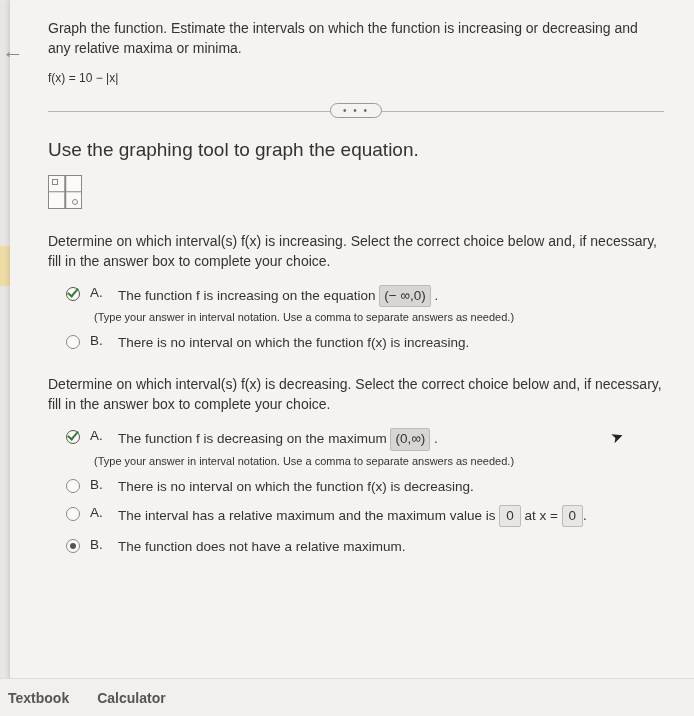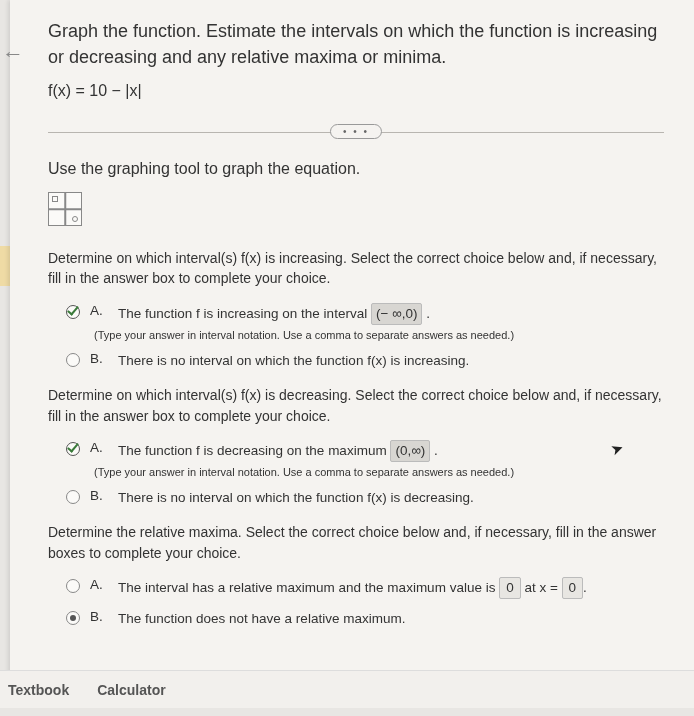--- a/index.html
+++ b/index.html
@@ -23,27 +23,27 @@
   }
   .back-arrow {
     position: absolute;
     left: -8px;
     top: 38px;
     font-size: 22px;
     color: #888;
     font-weight: bold;
   }
   .instruction {
-    font-size: 18px;
+    font-size: 14px;
     line-height: 1.45;
     margin-bottom: 12px;
   }
   .equation {
-    font-size: 16px;
-    margin-bottom: 22px;
+    font-size: 12px;
+    margin-bottom: 16px;
   }
   .divider-wrap {
     position: relative;
     height: 20px;
     margin-bottom: 18px;
   }
   .divider-line {
     border-top: 1px solid #b8b5b0;
     position: absolute;
     top: 10px;
@@ -56,21 +56,21 @@
     transform: translateX(-50%);
     background: #f5f3f0;
     border: 1px solid #999;
     border-radius: 10px;
     padding: 1px 12px;
     font-size: 10px;
     letter-spacing: 2px;
     color: #666;
   }
   .subinstruction {
-    font-size: 16px;
+    font-size: 19px;
     margin-bottom: 14px;
   }
   .tool-icon {
     width: 34px;
     height: 34px;
     border: 1.5px solid #888;
     background: #fbfaf8;
     margin-bottom: 22px;
     position: relative;
   }
@@ -162,21 +162,21 @@
     margin: 2px 0 10px 46px;
   }
   .cursor-arrow {
     position: absolute;
     font-size: 15px;
     color: #222;
     transform: rotate(-20deg);
   }
   .footer-tabs {
     position: absolute;
-    bottom: 8px;
+    bottom: 0;
     left: 0;
     width: 694px;
     height: 38px;
     background: #f2f0ed;
     display: flex;
     align-items: center;
     padding-left: 8px;
     gap: 28px;
     font-size: 14px;
     font-weight: 600;
@@ -207,52 +207,51 @@
     <div class="tool-mark tm1"></div>
     <div class="tool-mark tm2"></div>
   </div>
 
   <p class="question-block">Determine on which interval(s) f(x) is increasing. Select the correct choice below and, if necessary, fill in the answer box to complete your choice.</p>
 
   <div class="choice-row">
     <div class="radio selected-check"></div>
     <span class="choice-label">A.</span>
     <span class="choice-text">
-      <span>The function f is increasing on the interval </span>
+      <span>The function f is increasing on the equation </span>
       <span class="answer-fill">(− ∞,0)</span><span> .</span>
     </span>
   </div>
   <p class="hint">(Type your answer in interval notation. Use a comma to separate answers as needed.)</p>
 
   <div class="choice-row">
     <div class="radio"></div>
     <span class="choice-label">B.</span>
     <span class="choice-text">There is no interval on which the function f(x) is increasing.</span>
   </div>
 
-  <p class="question-block" style="margin-top:14px">Determine on which interval(s) f(x) is decreasing. Select the correct choice below and, if necessary, fill in the answer box to complete your choice.</p>
+  <p class="question-block" style="margin-top:20px">Determine on which interval(s) f(x) is decreasing. Select the correct choice below and, if necessary, fill in the answer box to complete your choice.</p>
 
   <div class="choice-row" style="position:relative">
     <div class="radio selected-check"></div>
     <span class="choice-label">A.</span>
     <span class="choice-text">
       <span>The function f is decreasing on the maximum </span>
       <span class="answer-fill">(0,∞)</span><span> .</span>
     </span>
     <span class="cursor-arrow" style="right:40px; top:0px;">➤</span>
   </div>
   <p class="hint">(Type your answer in interval notation. Use a comma to separate answers as needed.)</p>
 
   <div class="choice-row">
     <div class="radio"></div>
     <span class="choice-label">B.</span>
     <span class="choice-text">There is no interval on which the function f(x) is decreasing.</span>
   </div>
 
-  <p class="question-block" style="margin-top:14px">Determine the relative maxima. Select the correct choice below and, if necessary, fill in the answer boxes to complete your choice.</p>
 
   <div class="choice-row">
     <div class="radio"></div>
     <span class="choice-label">A.</span>
     <span class="choice-text">
       <span>The interval has a relative maximum and the maximum value is </span>
       <span class="answer-fill-small">0</span>
       <span> at x = </span>
       <span class="answer-fill-small">0</span><span>.</span>
     </span>

